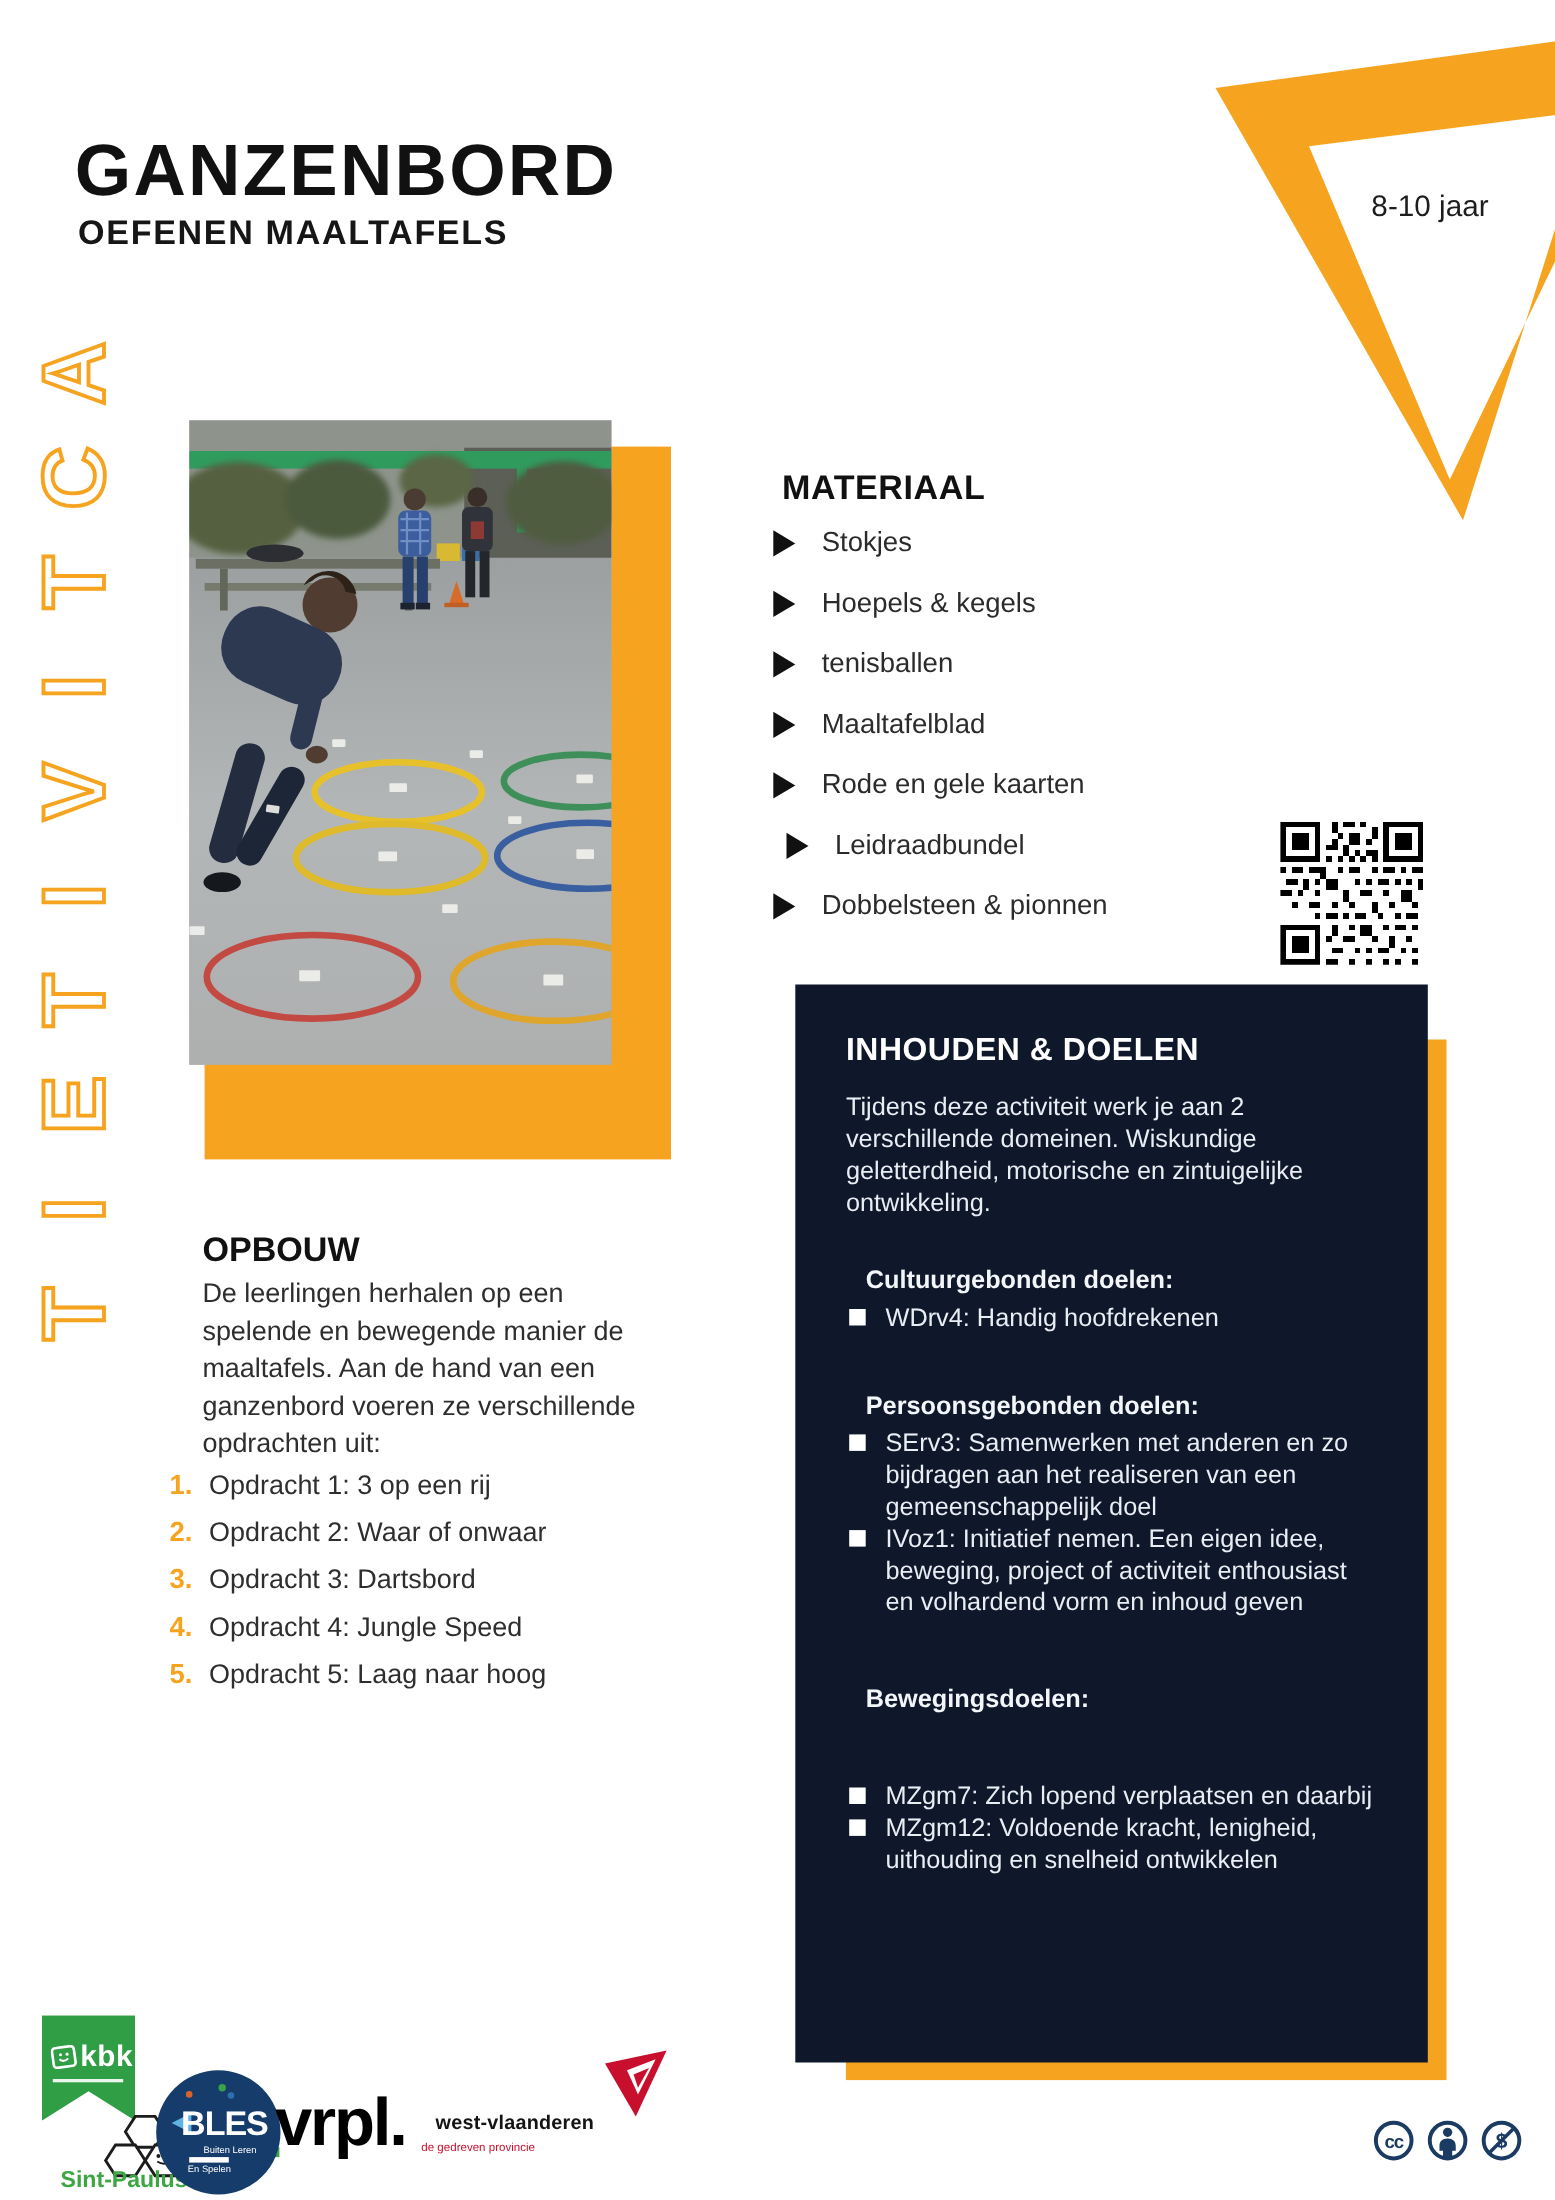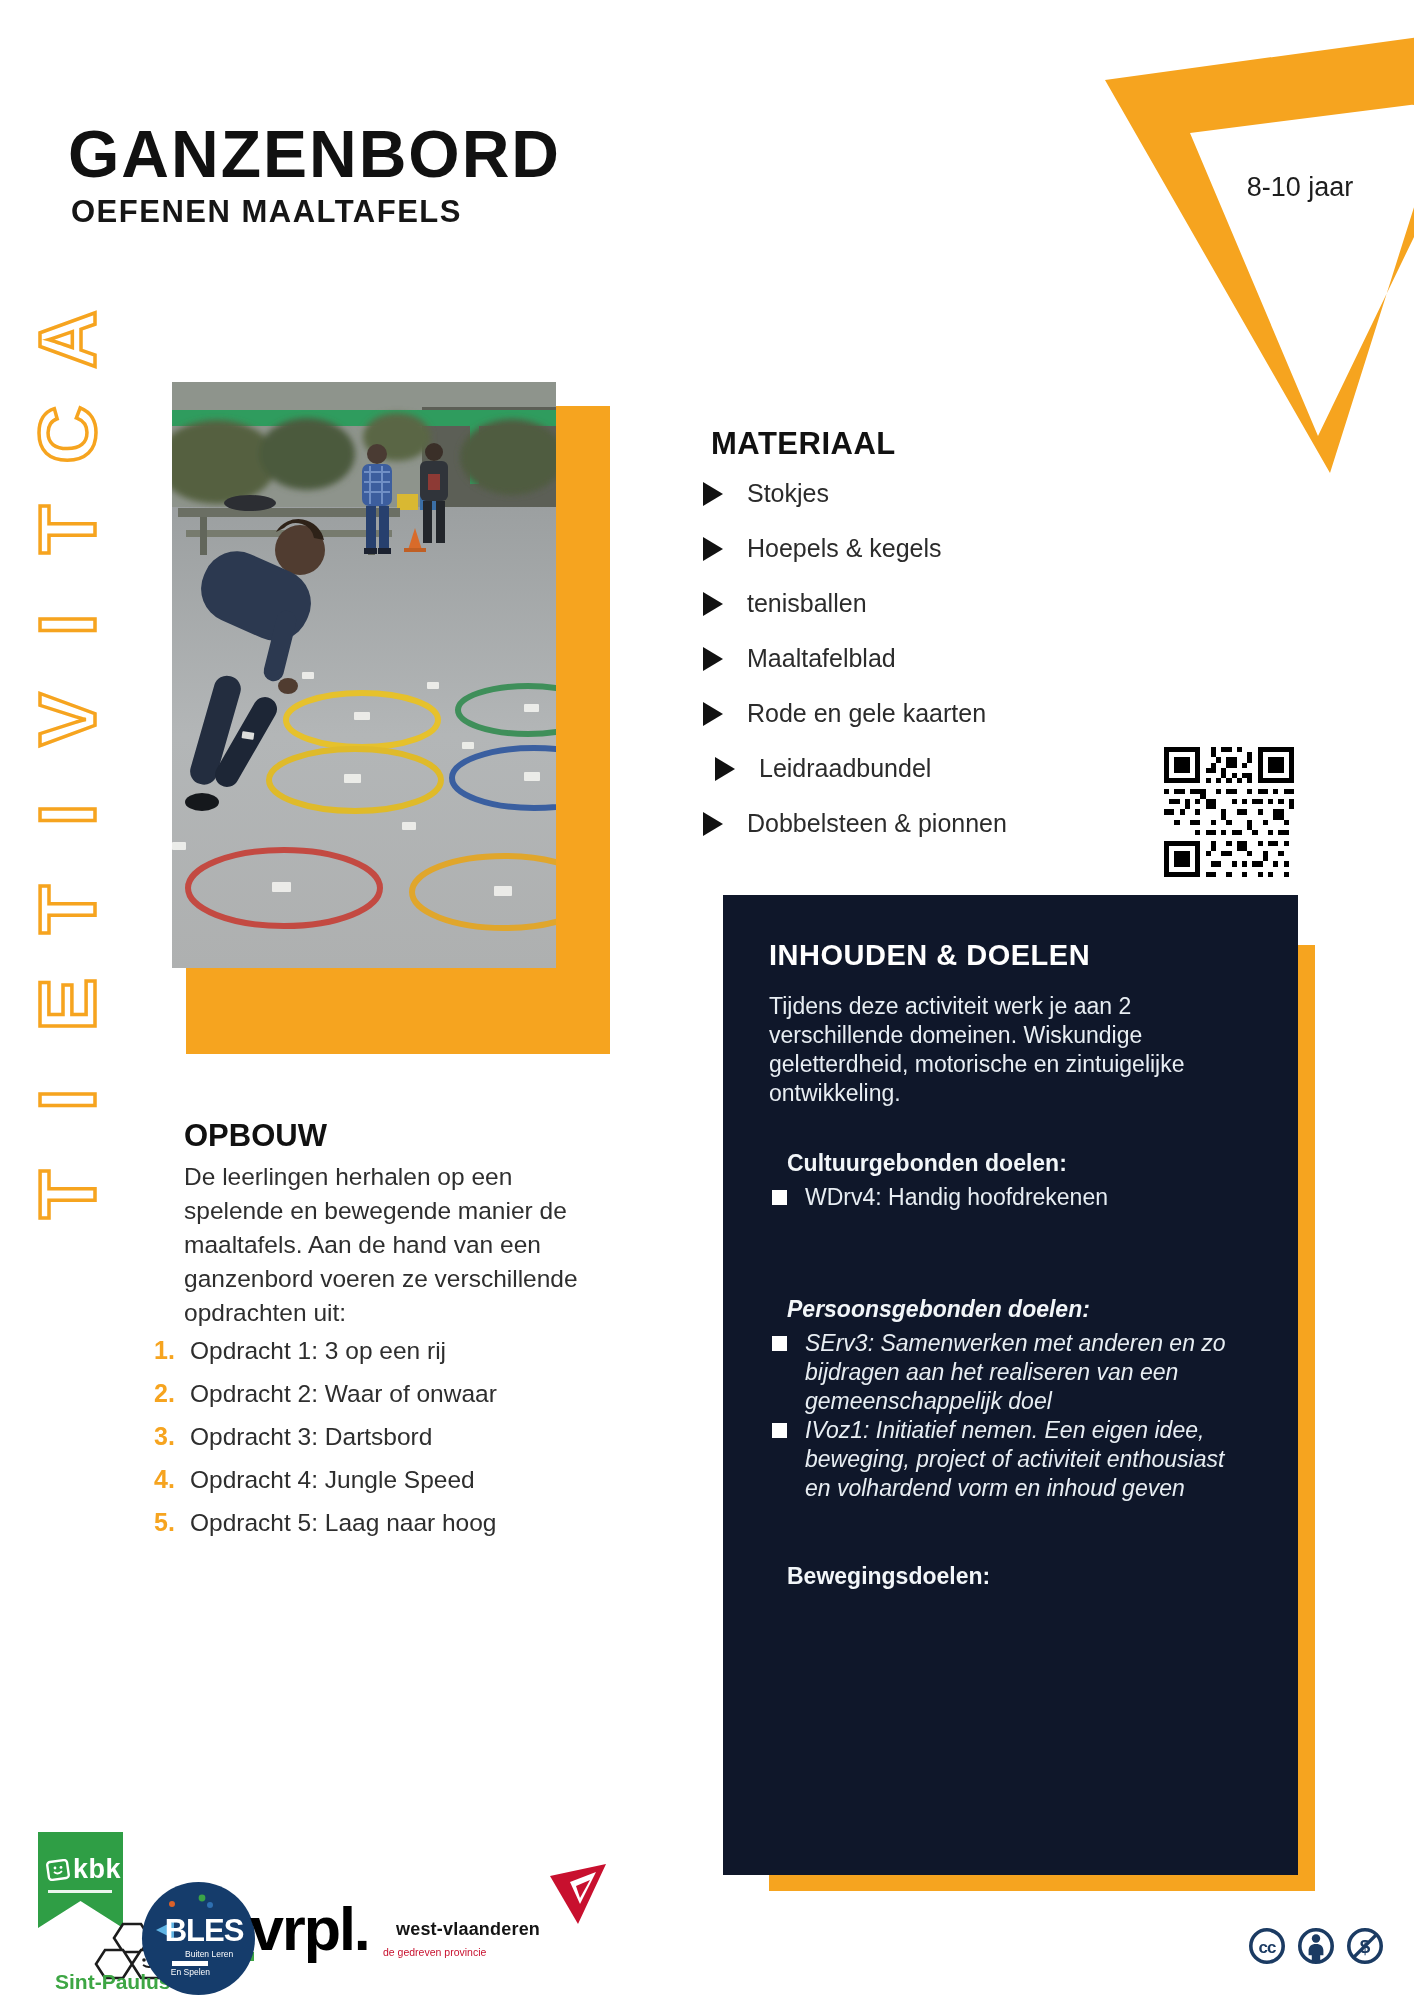--- a/index.html
+++ b/index.html
@@ -49,21 +49,21 @@
   .panel-shadow{left:769px;top:945px;width:546px;height:946px;background:#F6A41F;}
   .panel{left:723px;top:895px;width:575px;height:980px;background:#0f172a;color:#E8EEF3;
          box-sizing:border-box;padding:44px 42px 0 46px;}
   .panel h2{margin:0;font-size:29px;font-weight:800;color:#ffffff;letter-spacing:.5px;}
   .panel .intro{margin:20px 0 0 0;font-size:23px;line-height:29px;}
   .goal-title{font-size:23px;font-weight:700;margin:0 0 0 18px;color:#F2F6F9;}
   .goal-list{list-style:none;margin:6px 0 0 0;padding:0;}
   .goal-list li{position:relative;padding-left:36px;font-size:23px;line-height:29px;margin:0;}
   .goal-list li::before{content:"";position:absolute;left:3px;top:7px;width:15px;height:15px;background:#ffffff;}
   .sec-cultuur{margin-top:42px;}
-  .sec-persoons{margin-top:84px;font-style:italic;}
+  .sec-persoons{margin-top:52px;}
   .sec-beweging{margin-top:60px;}
   .sec-beweging .goal-list{margin-top:60px;}
 
   
   .opb-head{left:184px;top:1118px;font-size:31px;font-weight:900;color:#111;}
   .opb-text{left:184px;top:1160px;width:412px;font-size:24.5px;line-height:34px;color:#2e2e2e;}
   .opb-steps{left:154px;top:1336px;list-style:none;margin:0;padding:0;}
   .opb-steps li{height:43px;display:flex;align-items:baseline;font-size:24.5px;color:#2e2e2e;}
   .opb-steps .num{color:#F6A41F;font-weight:700;font-size:25px;width:36px;flex:0 0 auto;}
 
@@ -363,20 +363,24 @@
     <div class="sec-persoons">
       <div class="goal-title">Persoonsgebonden doelen:</div>
       <ul class="goal-list">
         <li>SErv3: Samenwerken met anderen en zo bijdragen aan het realiseren van een gemeenschappelijk doel</li>
         <li>IVoz1: Initiatief nemen. Een eigen idee, beweging, project of activiteit enthousiast en volhardend vorm en inhoud geven</li>
       </ul>
     </div>
 
     <div class="sec-beweging">
       <div class="goal-title">Bewegingsdoelen:</div>
+      <ul class="goal-list">
+        <li>MZgm7: Zich lopend verplaatsen en daarbij</li>
+        <li>MZgm12: Voldoende kracht, lenigheid, uithouding en snelheid ontwikkelen</li>
+      </ul>
     </div>
   </div>
 
   <div class="abs opb-head">OPBOUW</div>
   <div class="abs opb-text">De leerlingen herhalen op een spelende en bewegende manier de maaltafels. Aan de hand van een ganzenbord voeren ze verschillende opdrachten uit:</div>
   <ol class="abs opb-steps">
     <li>
         <span class="num">1.</span>
         <span>Opdracht 1: 3 op een rij</span>
       </li>

